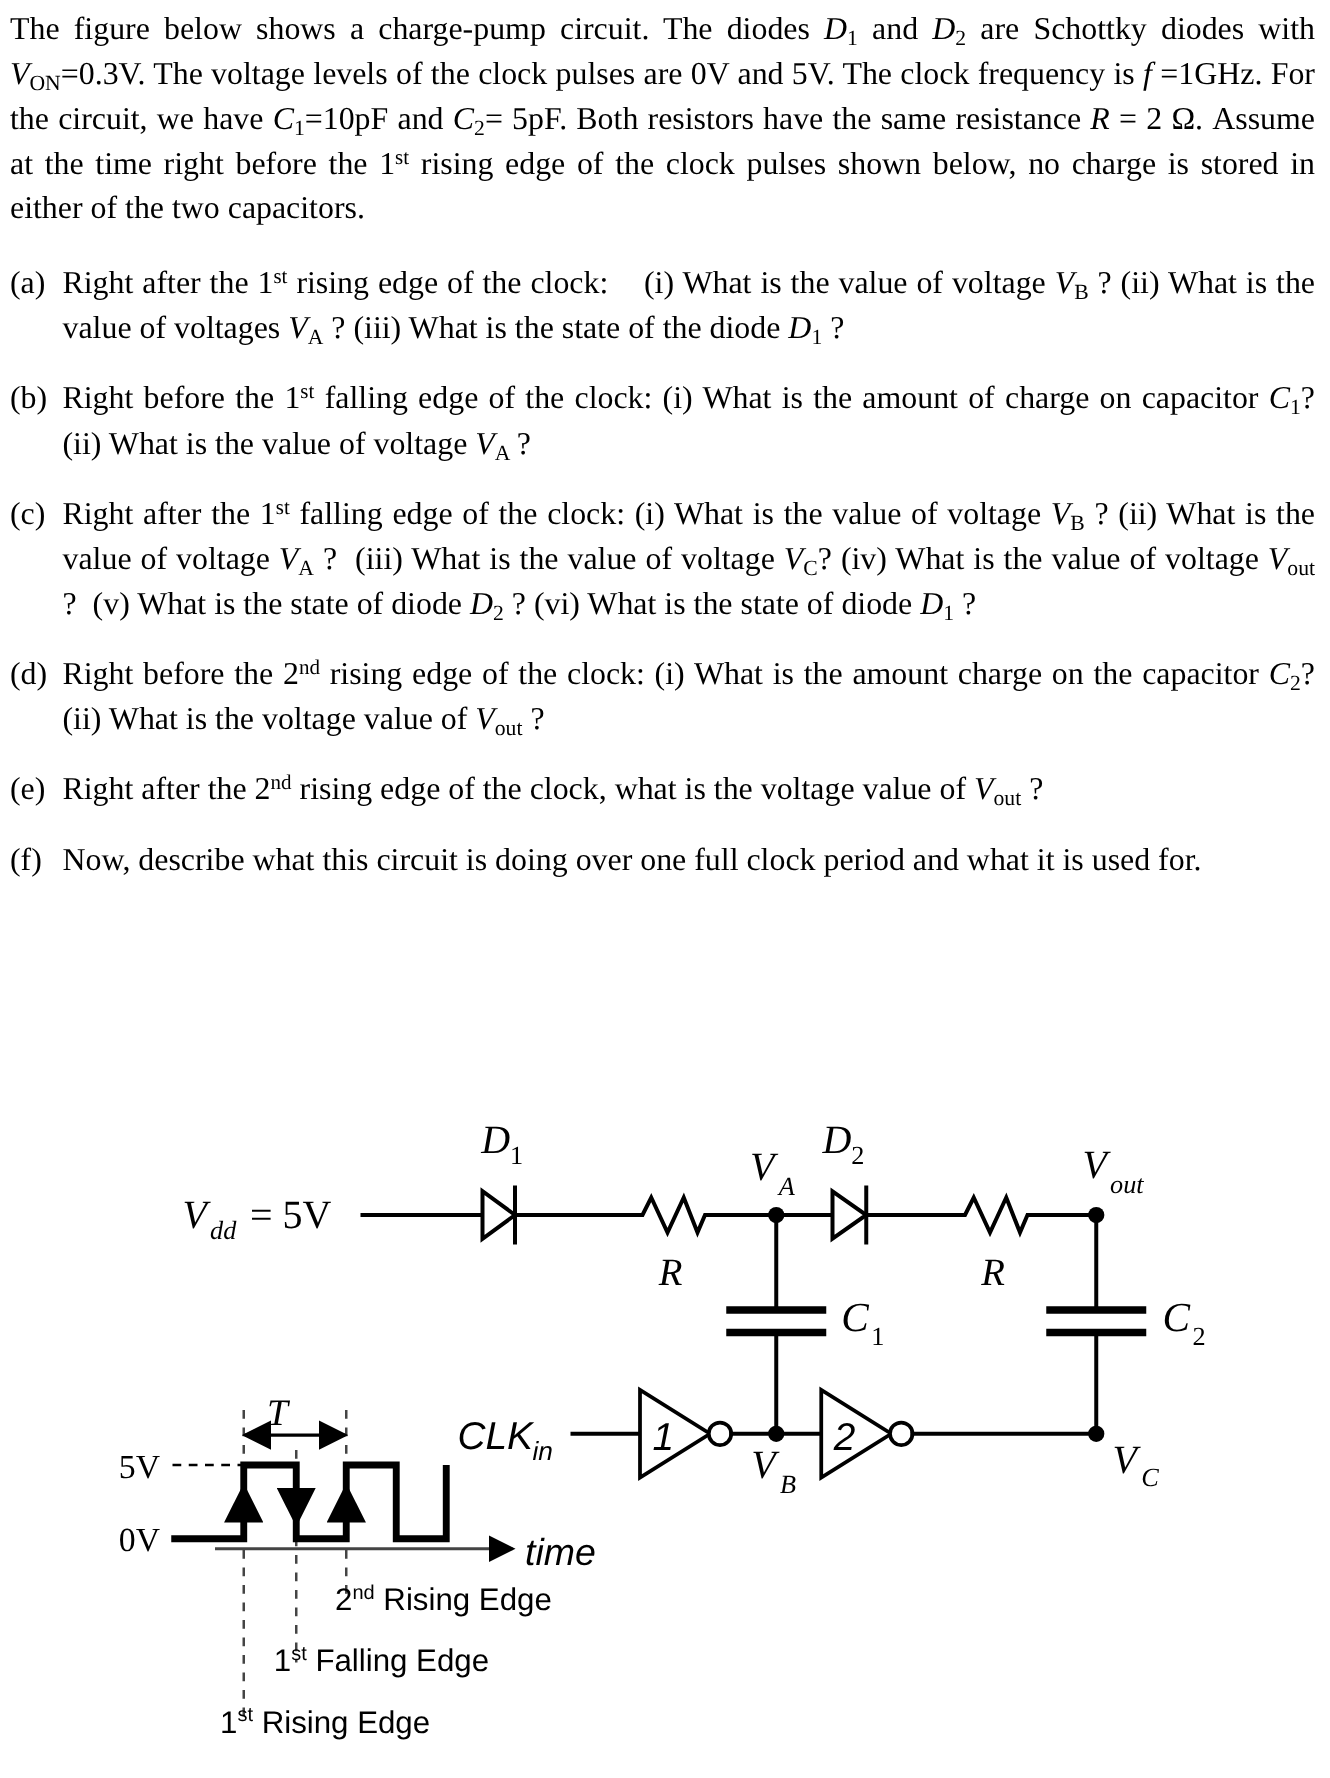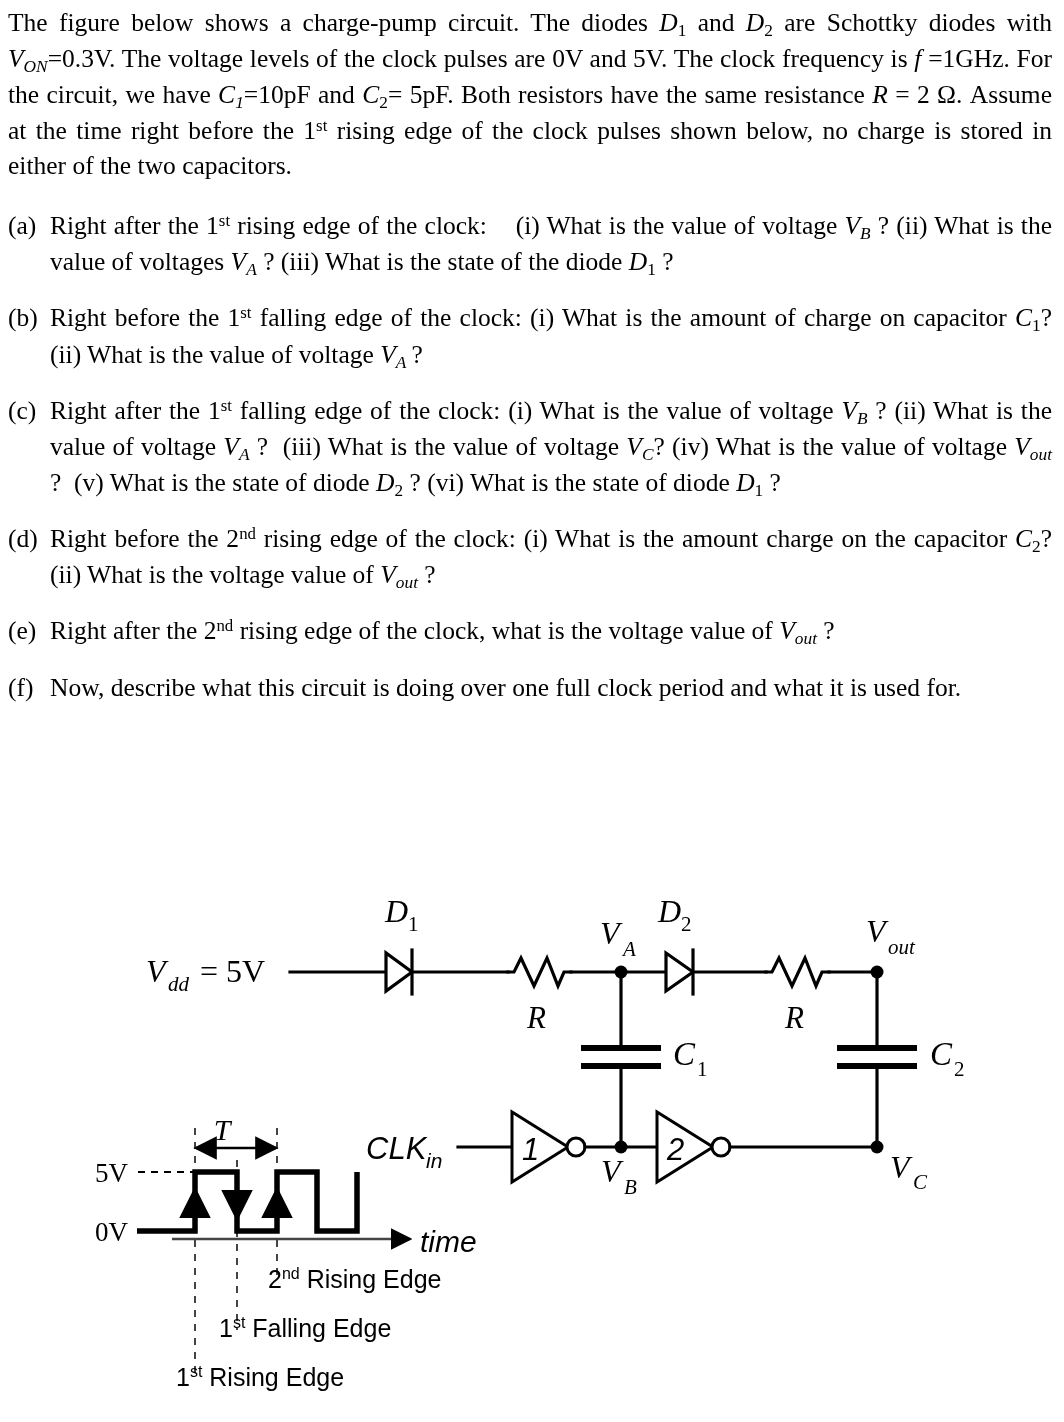--- a/index.html
+++ b/index.html
@@ -48,21 +48,20 @@
     top: 0;
     width: 42px;
     text-align: left;
   }
   .qgap { height: 20px; }
 
   i.v, i.var { font-style: italic; }
   .sub {
     font-size: 0.68em;
     vertical-align: -0.28em;
-    font-style: italic;
   }
   .subu {
     font-size: 0.68em;
     vertical-align: -0.28em;
     font-style: normal;
   }
   .sup {
     font-size: 0.66em;
     vertical-align: 0.45em;
   }

